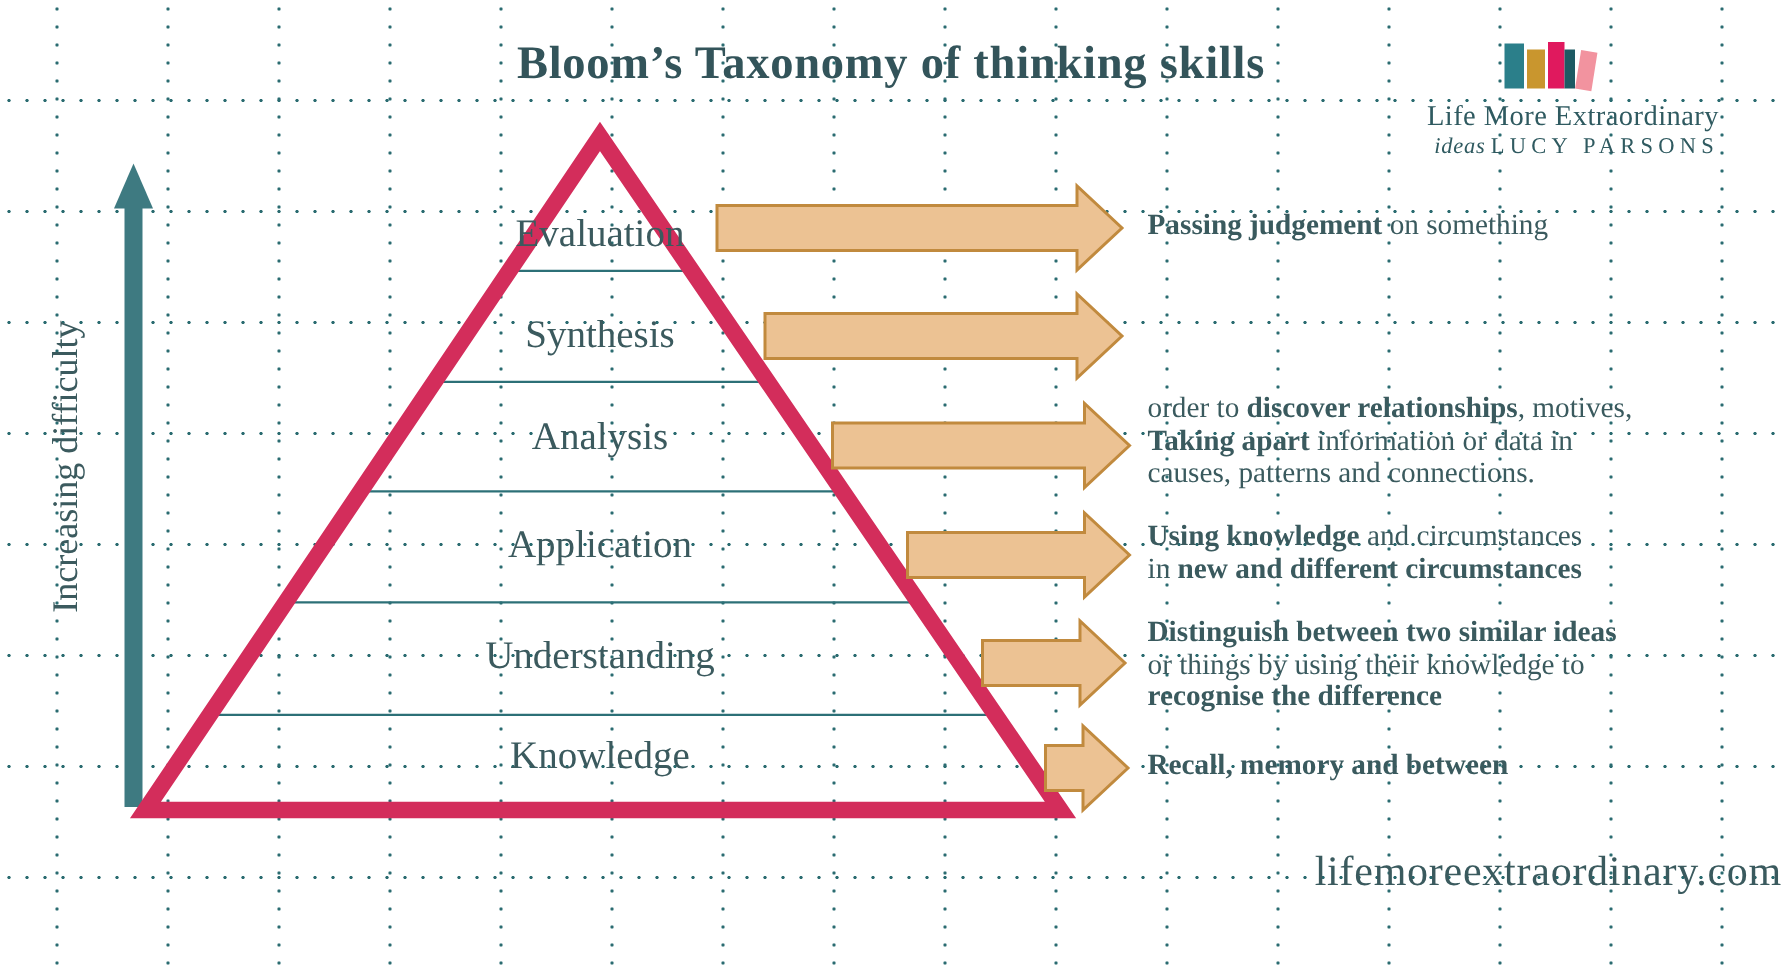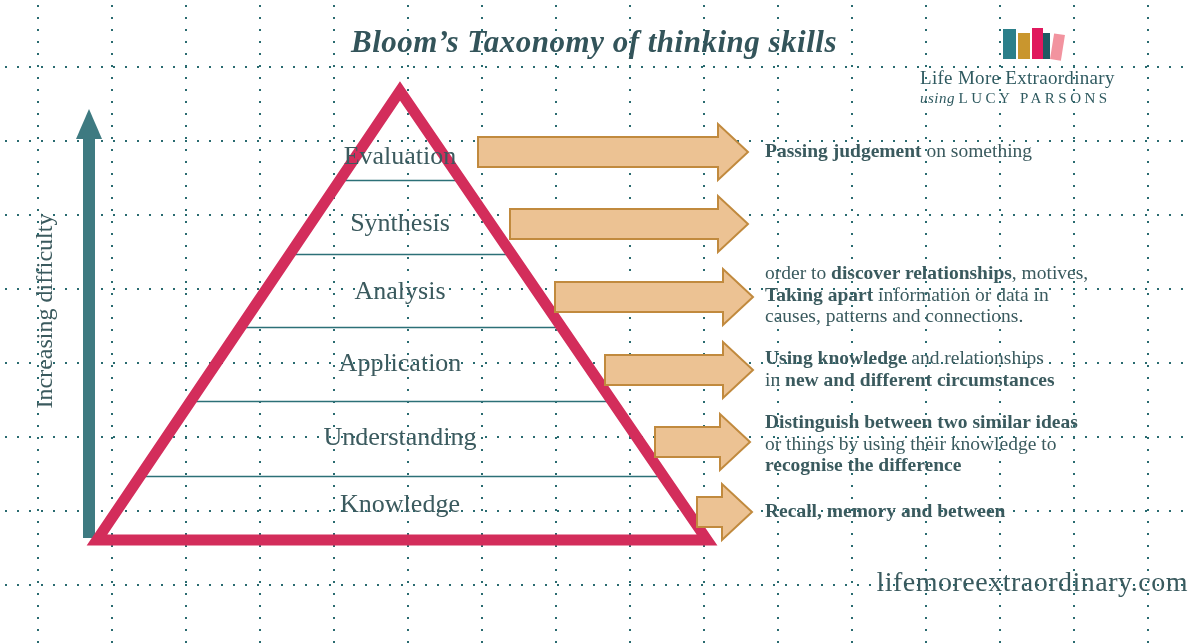--- a/index.html
+++ b/index.html
@@ -8,23 +8,23 @@
     background-image:
       radial-gradient(circle, #2a6b70 0.9px, rgba(0,0,0,0) 1.3px),
       radial-gradient(circle, #2a6b70 0.9px, rgba(0,0,0,0) 1.3px);
     background-size:12px 74px, 74px 12px;
     background-position:0 30px, 1px 0;
     font-family:"Liberation Serif","DejaVu Serif",serif;
     color:#3a5a5e;
   }
   .title{
     position:absolute;left:0;right:0;top:24px;text-align:center;
-    font-size:31px;font-weight:bold;letter-spacing:0.5px;color:#33545a;font-style:italic;
+    font-size:31px;font-weight:bold;letter-spacing:0.5px;color:#33545a;
   }
-  .logo{position:absolute;left:920px;top:24px;width:226px;text-align:left;}
+  .logo{position:absolute;left:920px;top:24px;width:226px;text-align:right;}
   .logo-books{display:block;margin:0 auto;}
   .logo-brand{font-size:19px;color:#2f5a60;margin-top:3px;letter-spacing:0.3px;}
   .logo-byline{font-size:14px;color:#2f5a60;margin-top:1px;}
   .logo-byline .with{font-style:italic;font-size:15px;letter-spacing:0.5px;}
   .logo-byline .person{letter-spacing:3.5px;font-size:15px;}
   .shapes{position:absolute;left:0;top:0;}
   .axis-label{
     position:absolute;left:-114px;top:296px;width:320px;height:30px;
     text-align:center;font-size:24px;color:#3b5a5e;
     transform:rotate(-90deg);
@@ -54,21 +54,21 @@
   <div class="logo">
     <svg class="logo-books" width="72" height="40" viewBox="0 0 72 40">
       <rect x="6" y="5" width="13" height="30" fill="#2b7f8a"></rect>
       <rect x="21" y="9" width="12" height="26" fill="#c9962e"></rect>
       <rect x="35" y="4" width="11" height="31" fill="#e0195e"></rect>
       <rect x="46" y="9" width="7" height="26" fill="#1d5a63"></rect>
       <rect x="55" y="10" width="11" height="26" transform="rotate(9 60 23)" fill="#f2939f"></rect>
     </svg>
     <div class="logo-brand">Life More Extraordinary</div>
     <div class="logo-byline">
-      <span class="with">using</span>
+      <span class="with">ideas</span>
       <span class="person">LUCY PARSONS</span>
     </div>
   </div>
 
   <svg class="shapes" width="1188" height="644" viewBox="0 0 1188 644">
 
     <line x1="89" y1="538" x2="89" y2="136" stroke="#3e7a81" stroke-width="12"></line>
     <polygon points="89,109 76,139 102,139" fill="#3e7a81"></polygon>
 
     <line x1="340" y1="180.5" x2="461" y2="180.5" stroke="#2c7077" stroke-width="1.5"></line>
@@ -98,21 +98,21 @@
 
   <div class="desc" style="top:140px;">
       <div class="rich-line"><span class="seg-b">Passing judgement</span><span> on something</span></div>
     </div>
   <div class="desc" style="top:262px;">
       <div class="rich-line"><span>order to </span><span class="seg-b">discover relationships</span><span>, motives,</span></div>
       <div class="rich-line"><span class="seg-b">Taking apart</span><span> information or data in</span></div>
       <div class="rich-line"><span>causes, patterns and connections.</span></div>
     </div>
   <div class="desc" style="top:347px;">
-      <div class="rich-line"><span class="seg-b">Using knowledge</span><span> and relationships</span></div>
+      <div class="rich-line"><span class="seg-b">Using knowledge</span><span> and circumstances</span></div>
       <div class="rich-line"><span>in </span><span class="seg-b">new and different circumstances</span></div>
     </div>
   <div class="desc" style="top:411px;">
       <div class="rich-line"><span class="seg-b">Distinguish between two similar ideas</span></div>
       <div class="rich-line"><span>or things by using their knowledge to</span></div>
       <div class="rich-line"><span class="seg-b">recognise the difference</span></div>
     </div>
   <div class="desc" style="top:500px;">
       <div class="rich-line"><span class="seg-b">Recall, memory and between</span></div>
     </div>

